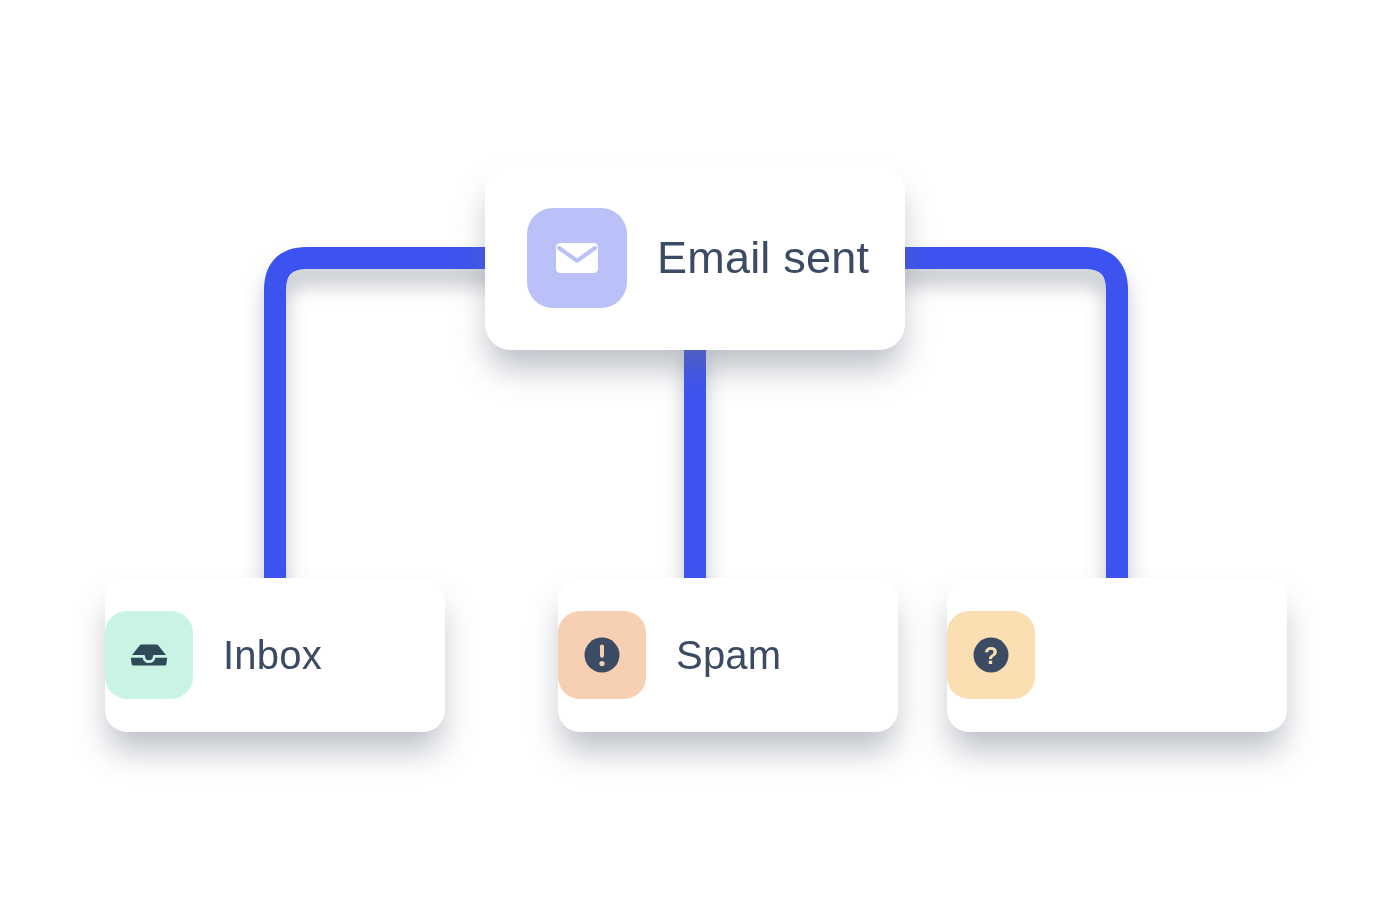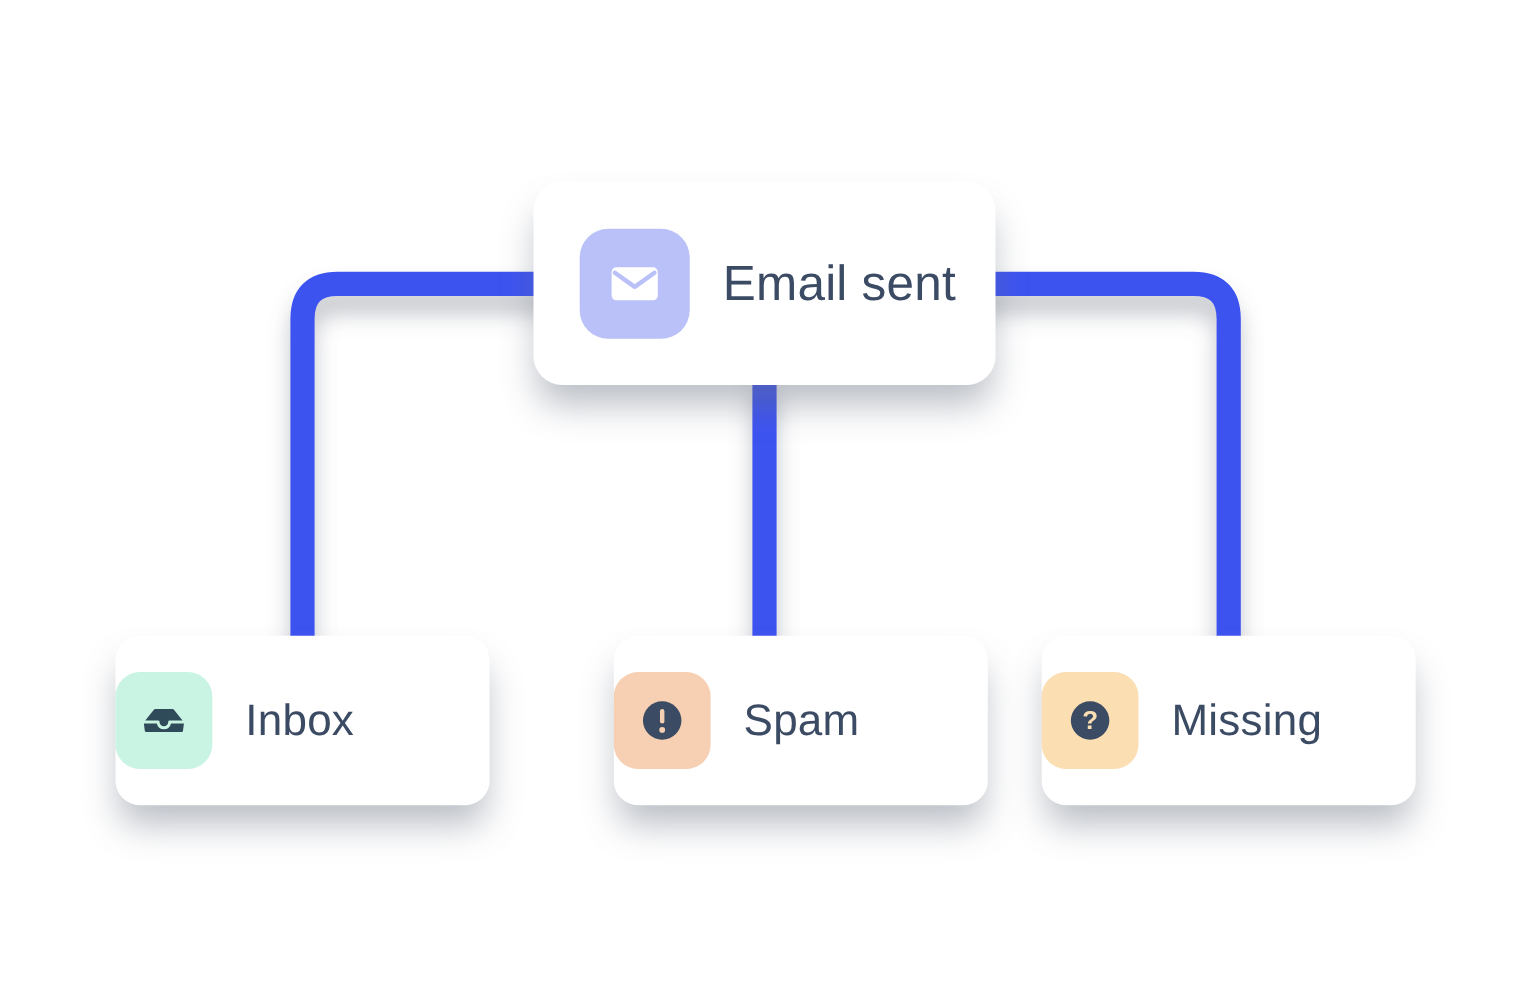--- a/index.html
+++ b/index.html
@@ -115,16 +115,15 @@
     <span class="label">Spam</span>
   </div>
 
   <div class="node child" id="node-missing">
     <div class="icon-tile tile-missing">
       <svg viewBox="0 0 24 24" width="42" height="42">
         <circle cx="12" cy="12" r="10" fill="#3c4b64"></circle>
         <text x="12" y="12.6" text-anchor="middle" dominant-baseline="central" font-family="Liberation Sans, sans-serif" font-size="13.5" font-weight="bold" fill="#fbdfb3">?</text>
       </svg>
     </div>
-    <span class="label">Missing</span>
   </div>
 
 </div>
 
 </body></html>

